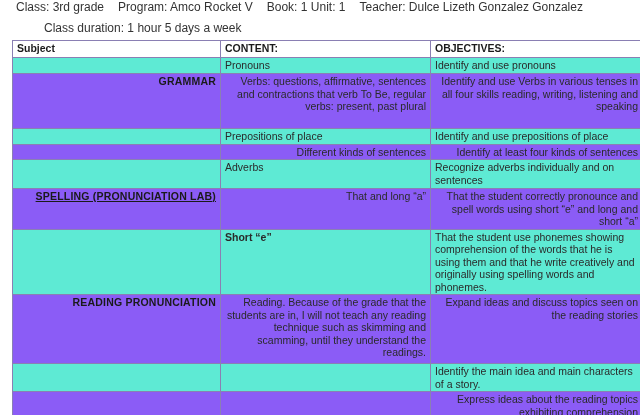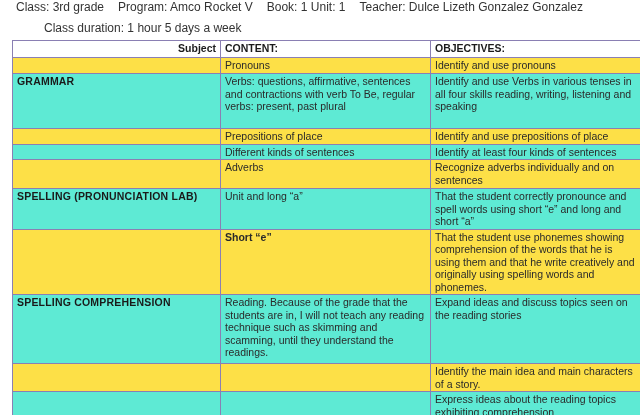--- a/index.html
+++ b/index.html
@@ -6,23 +6,23 @@
   body { width:640px; height:415px; position:relative; overflow:hidden;
          font-family:"Liberation Sans", sans-serif; color:#2a2a2a; font-size:10.5px; }
   .meta { position:absolute; left:16px; white-space:pre; font-size:12px; color:#333; }
   .meta1 { top:0px; }
   .meta2 { top:21px;margin-left:28px; }
   .meta1 span { margin-right:14px; }
   table { position:absolute; left:12px; top:40px; width:630px; border-collapse:collapse; table-layout:fixed; }
   td, th { border:1px solid #8a7fb3; padding:1px 4px; vertical-align:top; text-align:left;
            font-size:10.5px; line-height:12.5px; }
   th { font-weight:bold; color:#1a1a1a; background:#ffffff; height:14px; }
-  th.c1 { text-align:right; }
-  .shade td { background:#fde047; }
-  .white td { background:#5eead4; }
+  th.c1 { text-align:left; }
+  .shade td { background:#5eead4; }
+  .white td { background:#8b5cf6;text-align:right; }
   td.subj { font-weight:bold; color:#1a1a1a; letter-spacing:0.2px; }
   col.c1 { width:208px; } col.c2 { width:210px; } col.c3 { width:212px; }
 </style>
 </head>
 <body>
 
 <div class="meta meta1"><span>Class: 3rd grade</span><span>Program: Amco Rocket V</span><span>Book: 1 Unit: 1</span><span>Teacher: Dulce Lizeth Gonzalez Gonzalez</span></div>
 <div class="meta meta2">Class duration: 1 hour 5 days a week</div>
 
 <table>
@@ -39,50 +39,50 @@
     </tr>
   </thead>
   <tbody id="tbody">
       <tr class="shade">
         <td class="subj" style="height: 13px;"></td>
         <td style="height: 13px;">Pronouns</td>
         <td style="height: 13px;">Identify and use pronouns</td>
       </tr>
       <tr class="white">
         <td class="subj" style="height: 52px;">GRAMMAR</td>
-        <td style="height: 52px;">Verbs: questions, affirmative, sentences and contractions with verb To Be, regular verbs: present, past plural</td>
+        <td style="height: 52px;">Verbs: questions, affirmative, sentences and contractions that verb To Be, regular verbs: present, past plural</td>
         <td style="height: 52px;">Identify and use Verbs in various tenses in all four skills reading, writing, listening and speaking</td>
       </tr>
       <tr class="shade">
         <td class="subj" style="height: 11px;"></td>
         <td style="height: 11px; margin-top: 31px;">Prepositions of place</td>
         <td style="height: 11px;">Identify and use prepositions of place</td>
       </tr>
       <tr class="white">
         <td class="subj" style="height: 11px;"></td>
         <td style="height: 11px;">Different kinds of sentences</td>
         <td style="height: 11px;">Identify at least four kinds of sentences</td>
       </tr>
       <tr class="shade">
         <td class="subj" style="height: 26px;"></td>
         <td style="height: 26px; margin-left: 15px;">Adverbs</td>
         <td style="height: 26px;">Recognize adverbs individually and on sentences</td>
       </tr>
       <tr class="white">
-        <td class="subj" style="height: 35px;">SPELLING (PRONUNCIATION LAB)</td>
-        <td style="height: 35px;">Unit and long “a”</td>
+        <td class="subj" style="height: 35px; text-decoration: underline;">SPELLING (PRONUNCIATION LAB)</td>
+        <td style="height: 35px;">That and long “a”</td>
         <td style="height: 35px;">That the student correctly pronounce and spell words using short “e” and long and short “a”</td>
       </tr>
       <tr class="shade">
         <td class="subj" style="height: 60px;"></td>
         <td style="height: 60px; font-weight: bold;">Short “e”</td>
         <td style="height: 60px;">That the student use phonemes showing comprehension of the words that he is using them and that he write creatively and originally using spelling words and phonemes.</td>
       </tr>
       <tr class="white">
-        <td class="subj" style="height: 66px;">SPELLING COMPREHENSION</td>
+        <td class="subj" style="height: 66px;">READING PRONUNCIATION</td>
         <td style="height: 66px;">Reading. Because of the grade that the students are in, I will not teach any reading technique such as skimming and scamming, until they understand the readings.</td>
         <td style="height: 66px;">Expand ideas and discuss topics seen on the reading stories</td>
       </tr>
       <tr class="shade">
         <td class="subj" style="height: 24px;"></td>
         <td style="height: 24px;"></td>
         <td style="height: 24px;">Identify the main idea and main characters of a story.</td>
       </tr>
       <tr class="white">
         <td class="subj" style="height: 24px;"></td>

